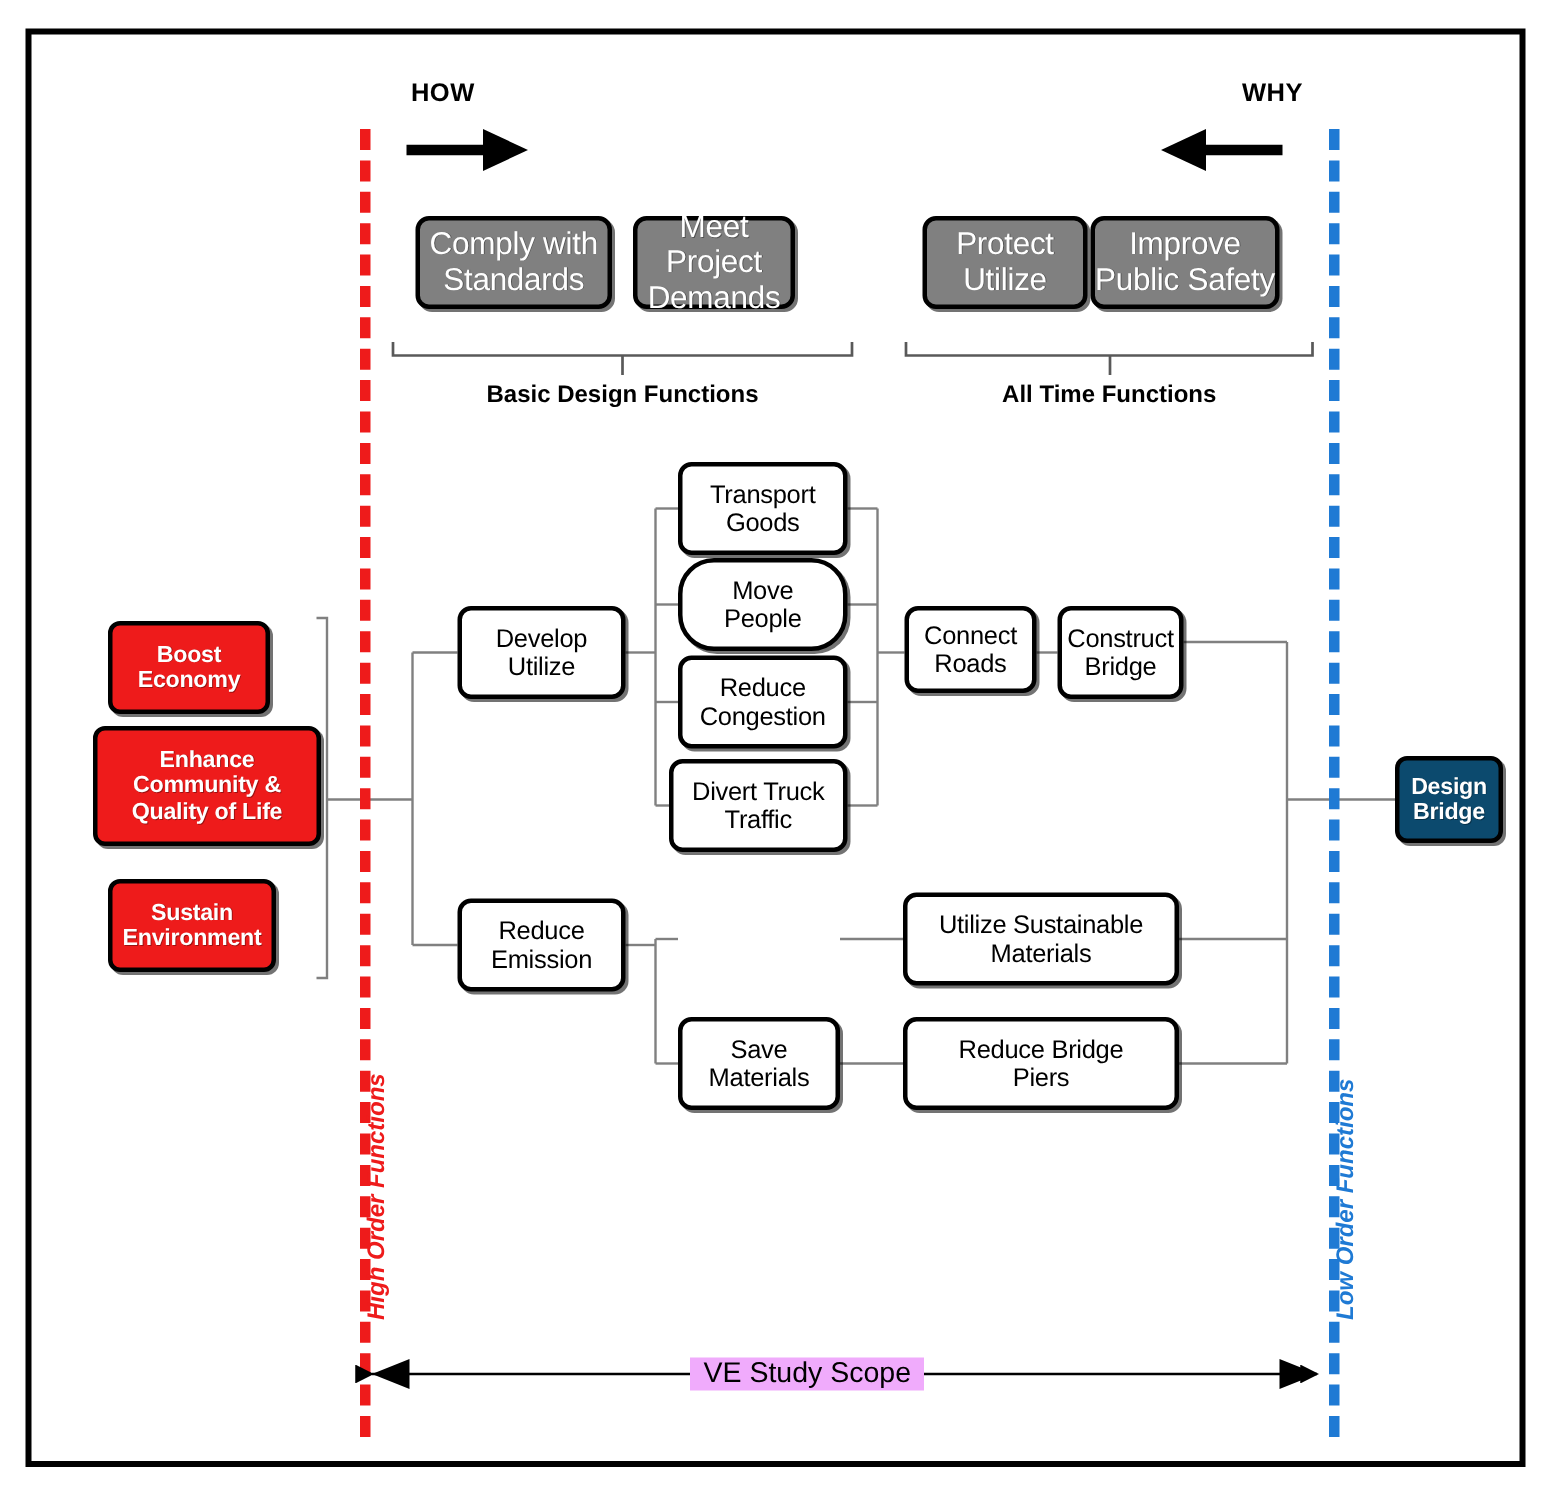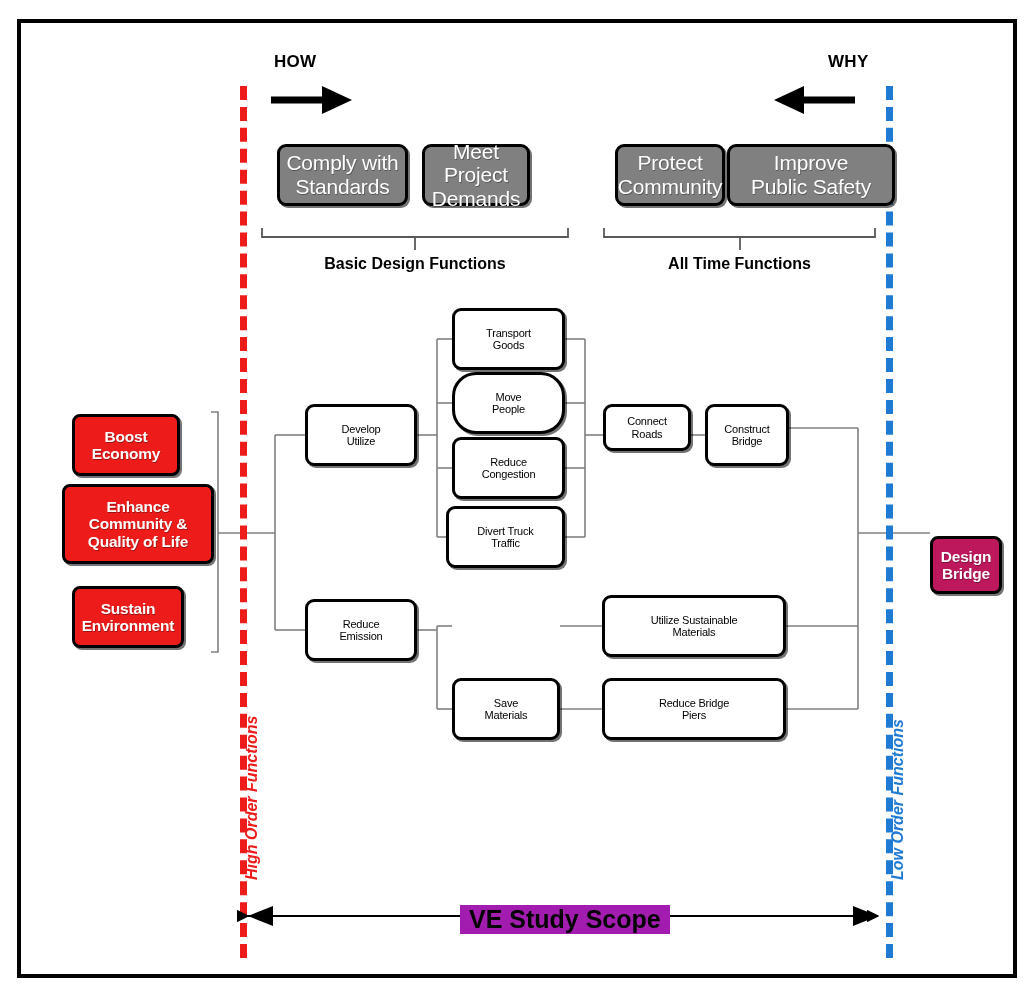--- a/index.html
+++ b/index.html
@@ -32,21 +32,21 @@
     position: absolute;
     box-sizing: border-box;
     border: 3px solid #000000;
     border-radius: 9px;
     background: #ffffff;
     color: #000000;
     display: flex;
     align-items: center;
     justify-content: center;
     text-align: center;
-    font-size: 11px;
+    font-size: 17px;
     line-height: 1.12;
     font-weight: normal;
     letter-spacing: -0.2px;
     box-shadow: 2px 2px 0px rgba(0,0,0,0.55);
     z-index: 6;
   }
   .fbox.gray {
     background: #808080;
     color: #ffffff;
     font-weight: normal;
@@ -55,27 +55,26 @@
   }
   .fbox.red {
     background: #ee1b1b;
     color: #ffffff;
     font-weight: bold;
     font-size: 15.5px;
     border-radius: 8px;
     text-shadow: 0.6px 0.6px 0 rgba(0,0,0,0.35);
   }
   .fbox.blue {
-    background: #be185d;
+    background: #0c4a6e;
     color: #ffffff;
     font-weight: bold;
     font-size: 15.5px;
     border-radius: 8px;
     text-shadow: 0.6px 0.6px 0 rgba(0,0,0,0.35);
-    margin-top: 32px;
   }
   .fbox .t { display: block; white-space: pre-line; }
 
   
   .scope-line {
     position: absolute;
     width: 0;
     border-left-width: 7px;
     border-left-style: dashed;
     z-index: 3;
@@ -111,24 +110,24 @@
     position: absolute;
     font-weight: bold;
     font-size: 16px;
     color: #000000;
     white-space: nowrap;
     text-align: center;
     z-index: 5;
   }
   #ve-scope-label {
     position: absolute;
-    font-weight: bold;
-    font-size: 25px;
+    font-weight: normal;
+    font-size: 19px;
     color: #000000;
-    background: #a21caf;
+    background: #f0abfc;
     padding: 0 9px;
     white-space: nowrap;
     z-index: 8;
   }
   svg.overlay {
     position: absolute;
     left: 0;
     top: 0;
     width: 1035px;
     height: 998px;
@@ -207,23 +206,23 @@
   <div class="fbox gray" style="left:277px; top:144px; width:131px; height:62px;">
     <span class="t">Comply with
 Standards</span>
   </div>
   <div class="fbox gray" style="left:422px; top:144px; width:108px; height:62px;justify-content:flex-end;">
     <span class="t">Meet Project
 Demands</span>
   </div>
   <div class="fbox gray" style="left:615px; top:144px; width:110px; height:62px;">
     <span class="t">Protect
-Community</span>
-  </div>
-  <div class="fbox gray" style="left:727px; top:144px; width:168px; height:62px;">
+Utilize</span>
+  </div>
+  <div class="fbox gray" style="left:727px; top:144px; width:126px; height:62px;">
     <span class="t">Improve
 Public Safety</span>
   </div>
 
   <div class="fbox" style="left:305px; top:404px; width:112px; height:62px;">
     <span class="t">Develop
 Utilize</span>
   </div>
 
   <div class="fbox" style="left:452px; top:308px; width:113px; height:62px;">
@@ -236,21 +235,21 @@
   </div>
   <div class="fbox" style="left:452px; top:437px; width:113px; height:62px;">
     <span class="t">Reduce
 Congestion</span>
   </div>
   <div class="fbox" style="left:446px; top:506px; width:119px; height:62px;">
     <span class="t">Divert Truck
 Traffic</span>
   </div>
 
-  <div class="fbox" style="left:603px; top:404px; width:88px; height:47px;">
+  <div class="fbox" style="left:603px; top:404px; width:88px; height:58px;">
     <span class="t">Connect
 Roads</span>
   </div>
   <div class="fbox" style="left:705px; top:404px; width:84px; height:62px;">
     <span class="t">Construct
 Bridge</span>
   </div>
 
   <div class="fbox" style="left:305px; top:599px; width:112px; height:62px;">
     <span class="t">Reduce

